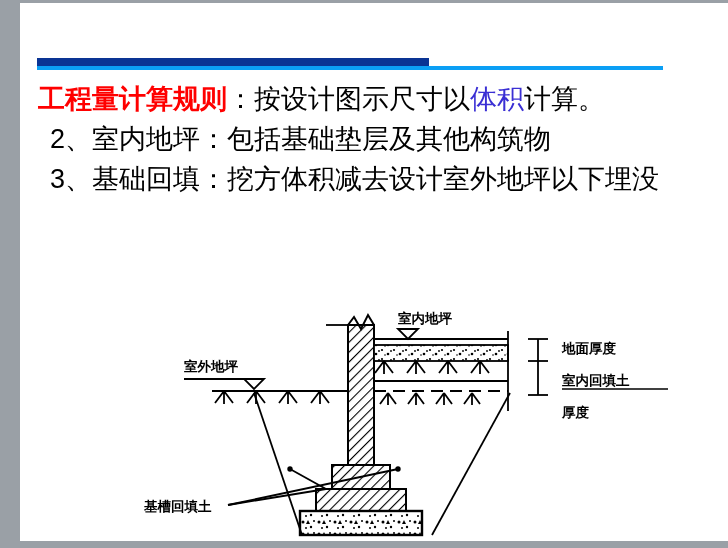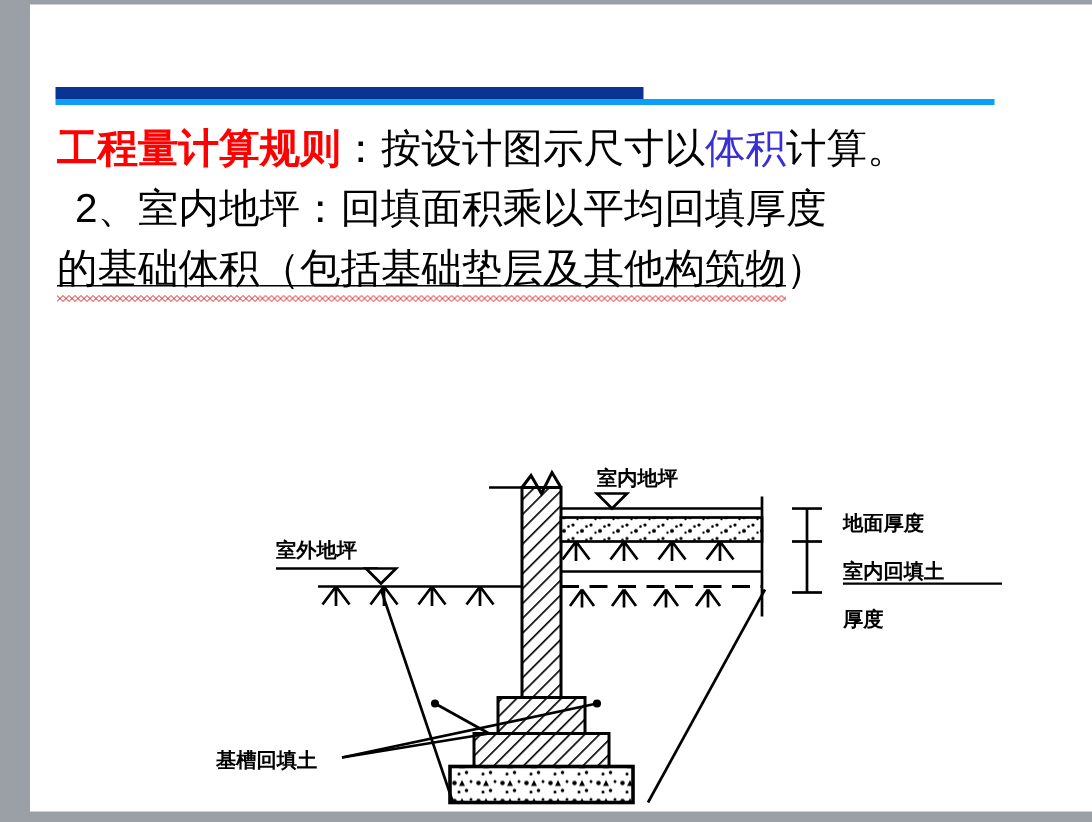--- a/index.html
+++ b/index.html
@@ -117,24 +117,24 @@
   <div id="header-rules">
     <div class="rule-dark"></div>
     <div class="rule-light"></div>
   </div>
 
   <div id="text-block">
 
     <div class="line"><span class="seg-red">工程量计算规则</span><span class="seg-plain">：按设计图示尺寸以</span><span class="seg-purple">体积</span><span class="seg-plain">计算。</span></div>
 
 
-    <div class="line indent"><span>2、</span><span>室内地坪</span><span>：</span><span>回填面积乘以平均回填厚度</span></div>
-
-
-    <div class="line"><span class="squiggle">的基础体积</span><span class="squiggle">（包括基础垫层及其他构筑物</span><span>）</span></div>
+    <div class="line indent"><span>2、</span><span>室内地坪</span><span>：</span><span>包括基础垫层及其他构筑物</span></div>
+
+    <div class="line indent"><span>3、</span><span>基础回填</span><span>：</span><span>挖方体积减去设计室外地坪以下埋没</span></div>
+
 
   </div>
 
   <div id="diagram-wrap">
     <svg id="diagram" width="580" height="238" viewBox="0 0 580 238" xmlns="http://www.w3.org/2000/svg">
       <defs>
 
         <pattern id="hatch" width="7" height="7" patternTransform="rotate(45)" patternUnits="userSpaceOnUse">
           <line x1="0" y1="0" x2="0" y2="7" stroke="#000" stroke-width="2.2"></line>
         </pattern>

